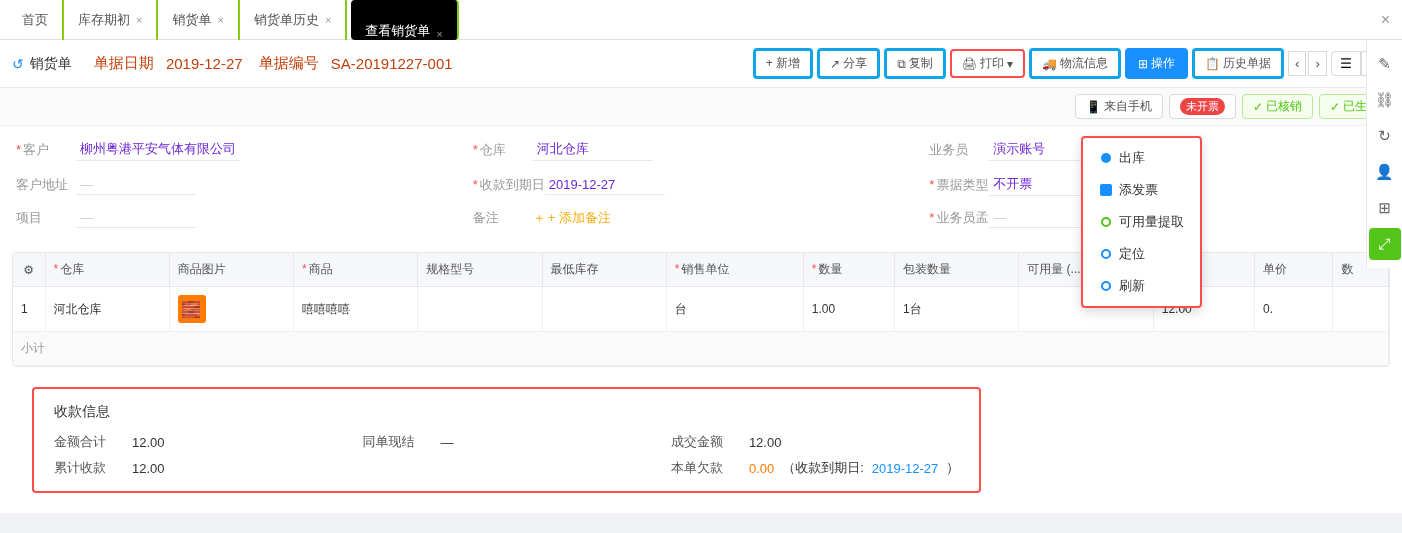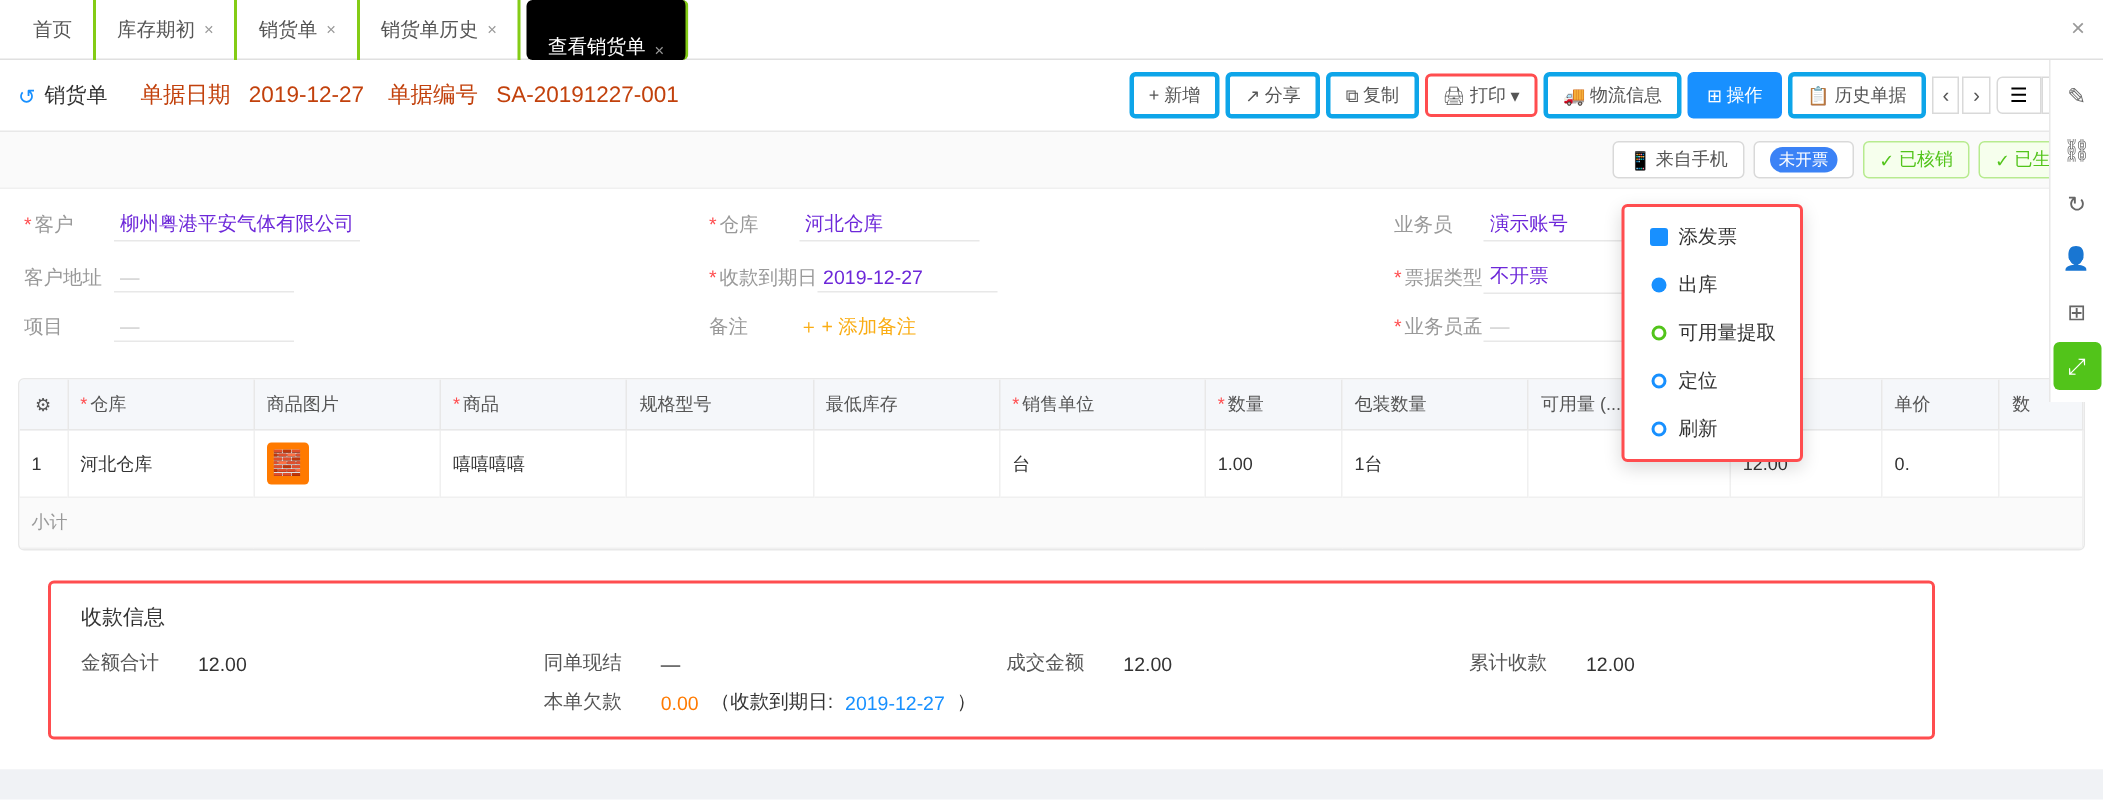--- a/index.html
+++ b/index.html
@@ -52,21 +52,21 @@
       display: flex; align-items: center; justify-content: flex-end;
       padding: 6px 12px; background: #fafafa; border-bottom: 1px solid #f0f0f0; gap: 6px;
     }
     .btn-sub {
       display: flex; align-items: center; gap: 3px; padding: 3px 10px;
       border: 1px solid #d9d9d9; border-radius: 4px; background: #fff;
       cursor: pointer; font-size: 12px; color: #555;
     }
     .btn-sub.green { background: #f6ffed; border-color: #b7eb8f; color: #52c41a; }
     .btn-check { color: #52c41a; }
-    .badge-gray { background: #3b82f6; color: #fff; border-radius: 10px; padding: 1px 6px; font-size: 11px; }
+    .badge-gray { background: #ef4444; color: #fff; border-radius: 10px; padding: 1px 6px; font-size: 11px; }
 
     
     .form-area { padding: 12px 16px; background: #fff; }
     .form-row { display: flex; align-items: center; margin-bottom: 12px; gap: 0; }
     .form-field { display: flex; align-items: center; flex: 1; }
     .form-label { color: #999; font-size: 13px; min-width: 60px; }
     .form-label.required::before { content: '*'; color: #ff4d4f; margin-right: 2px; }
     .form-value { color: #6d28d9; font-size: 13px; border-bottom: 1px solid #e8e8e8; min-width: 120px; padding: 2px 4px; }
     .form-value.empty { color: #ccc; }
     .add-note { color: #faad14; cursor: pointer; display: flex; align-items: center; gap: 2px; }
@@ -85,21 +85,21 @@
     .subtotal-row td { background: #fafafa; color: #999; }
     .col-gear { width: 32px; text-align: center; }
     .product-img { width: 28px; height: 28px; background: #ff7a00; border-radius: 3px; display: flex; align-items: center; justify-content: center; }
 
     
     .payment-box {
       border: 2px solid #ff4d4f; margin: 12px 16px; border-radius: 4px; padding: 14px 20px;
       background: #fff; display: inline-block; min-width: 520px;
     }
     .payment-title { font-weight: normal; font-size: 14px; margin-bottom: 12px; }
-    .payment-grid { display: grid; grid-template-columns: 1fr 1fr 1fr 1fr; gap: 8px 20px; }
+    .payment-grid { display: grid; grid-template-columns: 1fr 1fr 1fr; gap: 8px 20px; }
     .payment-row { display: flex; align-items: center; gap: 8px; }
     .payment-label { color: #555; min-width: 70px; }
     .payment-value { color: #333; }
     .payment-value.orange { color: #ff7a00; }
     .payment-value.date { color: #1890ff; }
 
     
     .dropdown-menu {
       position: absolute; top: 96px; right: 200px;
       background: #fff; border: 2px solid #ff4d4f; border-radius: 4px;
@@ -354,29 +354,29 @@
           <span class="payment-value date">2019-12-27</span>
           <span class="payment-value">）</span>
         </div>
       </div>
     </div>
   </div>
 
   <div class="dropdown-menu">
     <div class="dropdown-item">
       <span class="dropdown-icon">
-          <div class="icon-square"></div>
-        </span>
-      <span>添发票</span>
+          <div class="icon-circle-blue"></div>
+        </span>
+      <span>出库</span>
     </div>
     <div class="dropdown-item">
       <span class="dropdown-icon">
-          <div class="icon-circle-blue"></div>
-        </span>
-      <span>出库</span>
+          <div class="icon-square"></div>
+        </span>
+      <span>添发票</span>
     </div>
     <div class="dropdown-item">
       <span class="dropdown-icon">
           <div class="icon-circle-outline"></div>
         </span>
       <span>可用量提取</span>
     </div>
     <div class="dropdown-item">
       <span class="dropdown-icon">
           <div class="icon-circle-outline2"></div>

